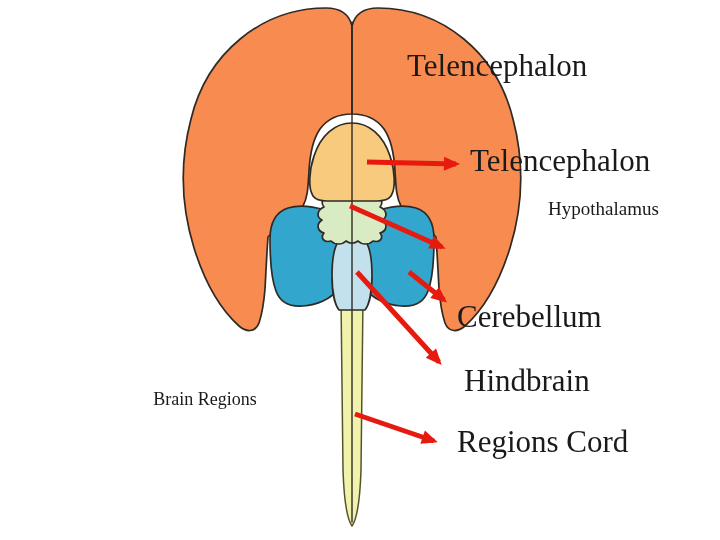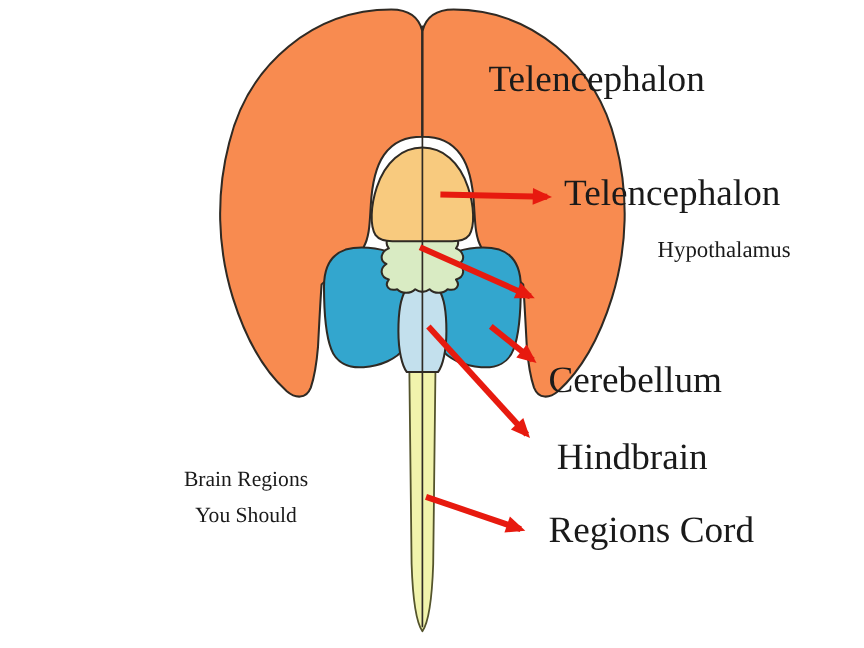--- a/index.html
+++ b/index.html
@@ -83,16 +83,15 @@
 
 
   <div class="lbl big" style="left:457px;top:301px">Cerebellum</div>
 
   <div class="lbl big" style="left:464px;top:365px">Hindbrain</div>
 
   <div class="lbl big" style="left:457px;top:426px">Regions Cord</div>
 
   <div class="caption">
     <div>Brain Regions</div>
-    <div>You Should</div>
   </div>
 
 </div>
 
 </body></html>

